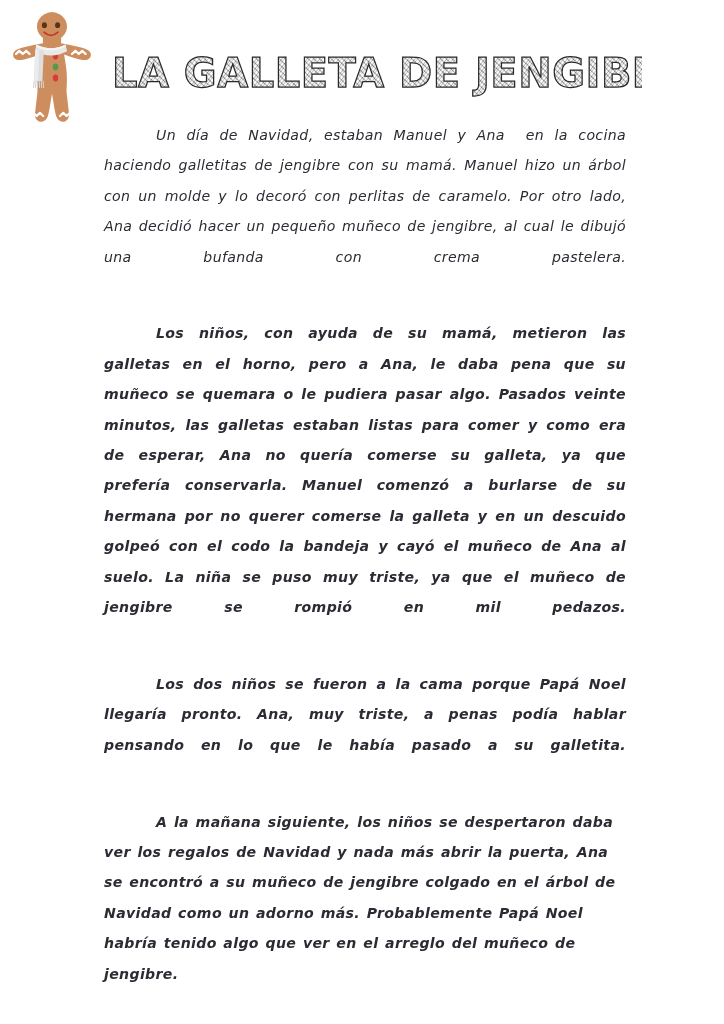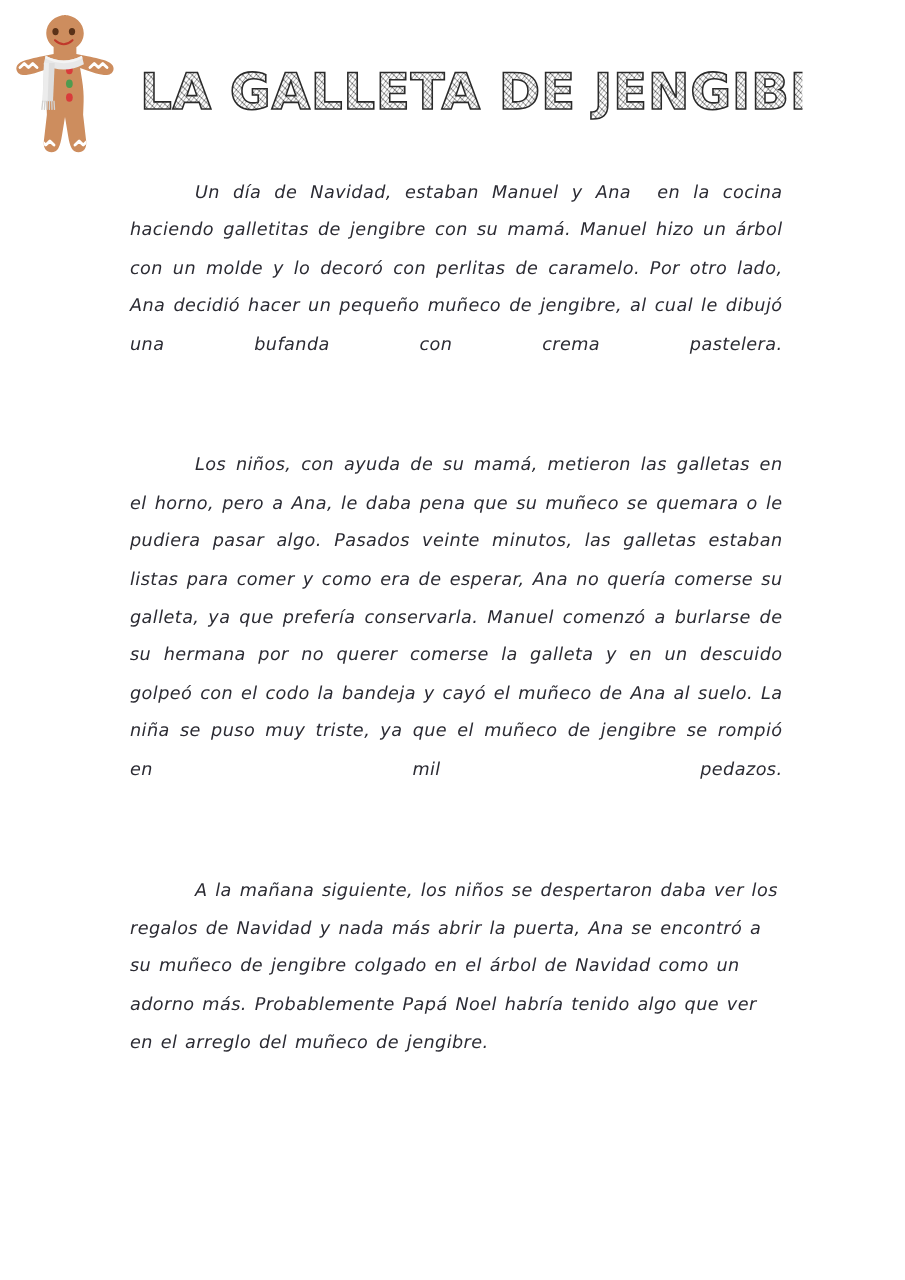--- a/index.html
+++ b/index.html
@@ -44,40 +44,41 @@
     height: 50px;
   }
   .title svg {
     display: block;
   }
 
   
   .story {
     position: absolute;
     left: 104px;
-    top: 139px;
+    top: 120px;
     width: 522px;
   }
   .para {
     margin: 0;
     font-family: "DejaVu Sans", "Liberation Sans", sans-serif;
     font-style: italic;
     font-weight: 400;
     font-size: 14.1px;
     line-height: 30.4px;
     letter-spacing: 0.35px;
     word-spacing: 1.4px;
     color: #2b2b33;
     text-align: justify;
     text-indent: 52px;
     white-space: pre-wrap;
     -webkit-font-smoothing: antialiased;
   }
   .para + .para {
-    margin-top: 36px;
+    margin-top: 16px;
+    font-weight: bold;
   }
   .para:last-child {
     text-align: left;
   }
   
   .para::after {
     content: "";
     display: inline-block;
     width: 100%;
   }
@@ -229,16 +230,17 @@
         </g>
 
         <text x="0" y="39" font-family="DejaVu Sans, sans-serif" font-size="40" font-weight="bold" letter-spacing="0.5" fill="none" stroke="#2a2a2a" stroke-width="1.25">LA GALLETA DE JENGIBRE</text>
       </svg>
     </div>
   </div>
 
   <div class="story">
     <p class="para">Un día de Navidad, estaban Manuel y Ana  en la cocina haciendo galletitas de jengibre con su mamá. Manuel hizo un árbol con un molde y lo decoró con perlitas de caramelo. Por otro lado, Ana decidió hacer un pequeño muñeco de jengibre, al cual le dibujó una bufanda con crema pastelera.</p>
     <p class="para">Los niños, con ayuda de su mamá, metieron las galletas en el horno, pero a Ana, le daba pena que su muñeco se quemara o le pudiera pasar algo. Pasados veinte minutos, las galletas estaban listas para comer y como era de esperar, Ana no quería comerse su galleta, ya que prefería conservarla. Manuel comenzó a burlarse de su hermana por no querer comerse la galleta y en un descuido golpeó con el codo la bandeja y cayó el muñeco de Ana al suelo. La niña se puso muy triste, ya que el muñeco de jengibre se rompió en mil pedazos.</p>
+    <p class="para">Los dos niños se fueron a la cama porque Papá Noel llegaría pronto. Ana, muy triste, a penas podía hablar pensando en lo que le había pasado a su galletita.</p>
     <p class="para">A la mañana siguiente, los niños se despertaron daba ver los regalos de Navidad y nada más abrir la puerta, Ana se encontró a su muñeco de jengibre colgado en el árbol de Navidad como un adorno más. Probablemente Papá Noel habría tenido algo que ver en el arreglo del muñeco de jengibre.</p>
   </div>
 
 </div>
 
 </body></html>

